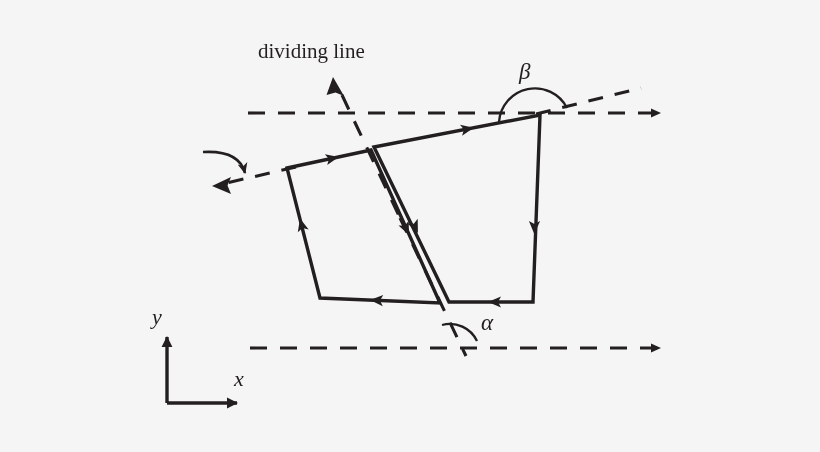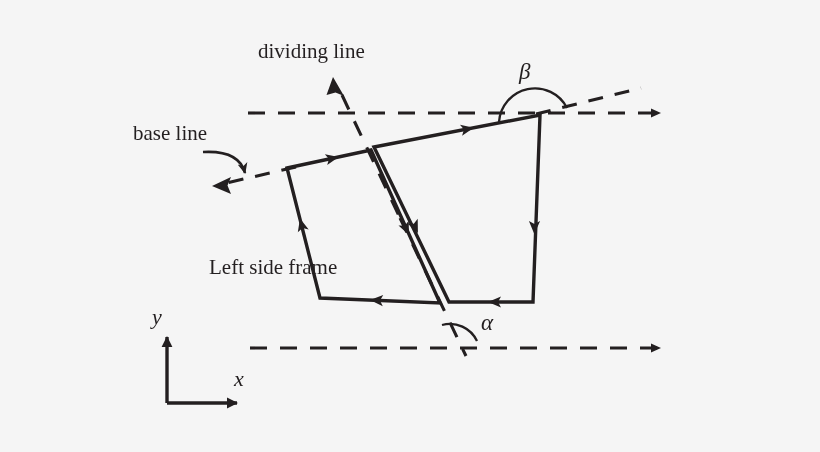--- a/index.html
+++ b/index.html
@@ -117,24 +117,22 @@
     <path d="M203,152 Q239,150 245,173" fill="none" stroke="#231f20" stroke-width="2.6" marker-end="url(#leader-tip)"></path>
 
     <g>
       <line x1="167" y1="403" x2="167" y2="337" stroke="#231f20" stroke-width="3.4" marker-end="url(#axis-tip)"></line>
       <line x1="167" y1="403" x2="237" y2="403" stroke="#231f20" stroke-width="3.4" marker-end="url(#axis-tip)"></line>
     </g>
   </svg>
 
   <div class="label-text label-plain" id="label-dividing-line">dividing line</div>
 
-  <div class="label-text label-plain" id="label-base-line">base line</div>
 
 
-  <div class="label-text label-plain" id="label-left-frame">Left side frame</div>
 
   <div class="label-text label-greek" id="label-alpha">α</div>
 
   <div class="label-text label-greek" id="label-beta">β</div>
 
   <div class="label-text label-italic" id="label-axis-y">y</div>
 
   <div class="label-text label-italic" id="label-axis-x">x</div>
 
 </div>

